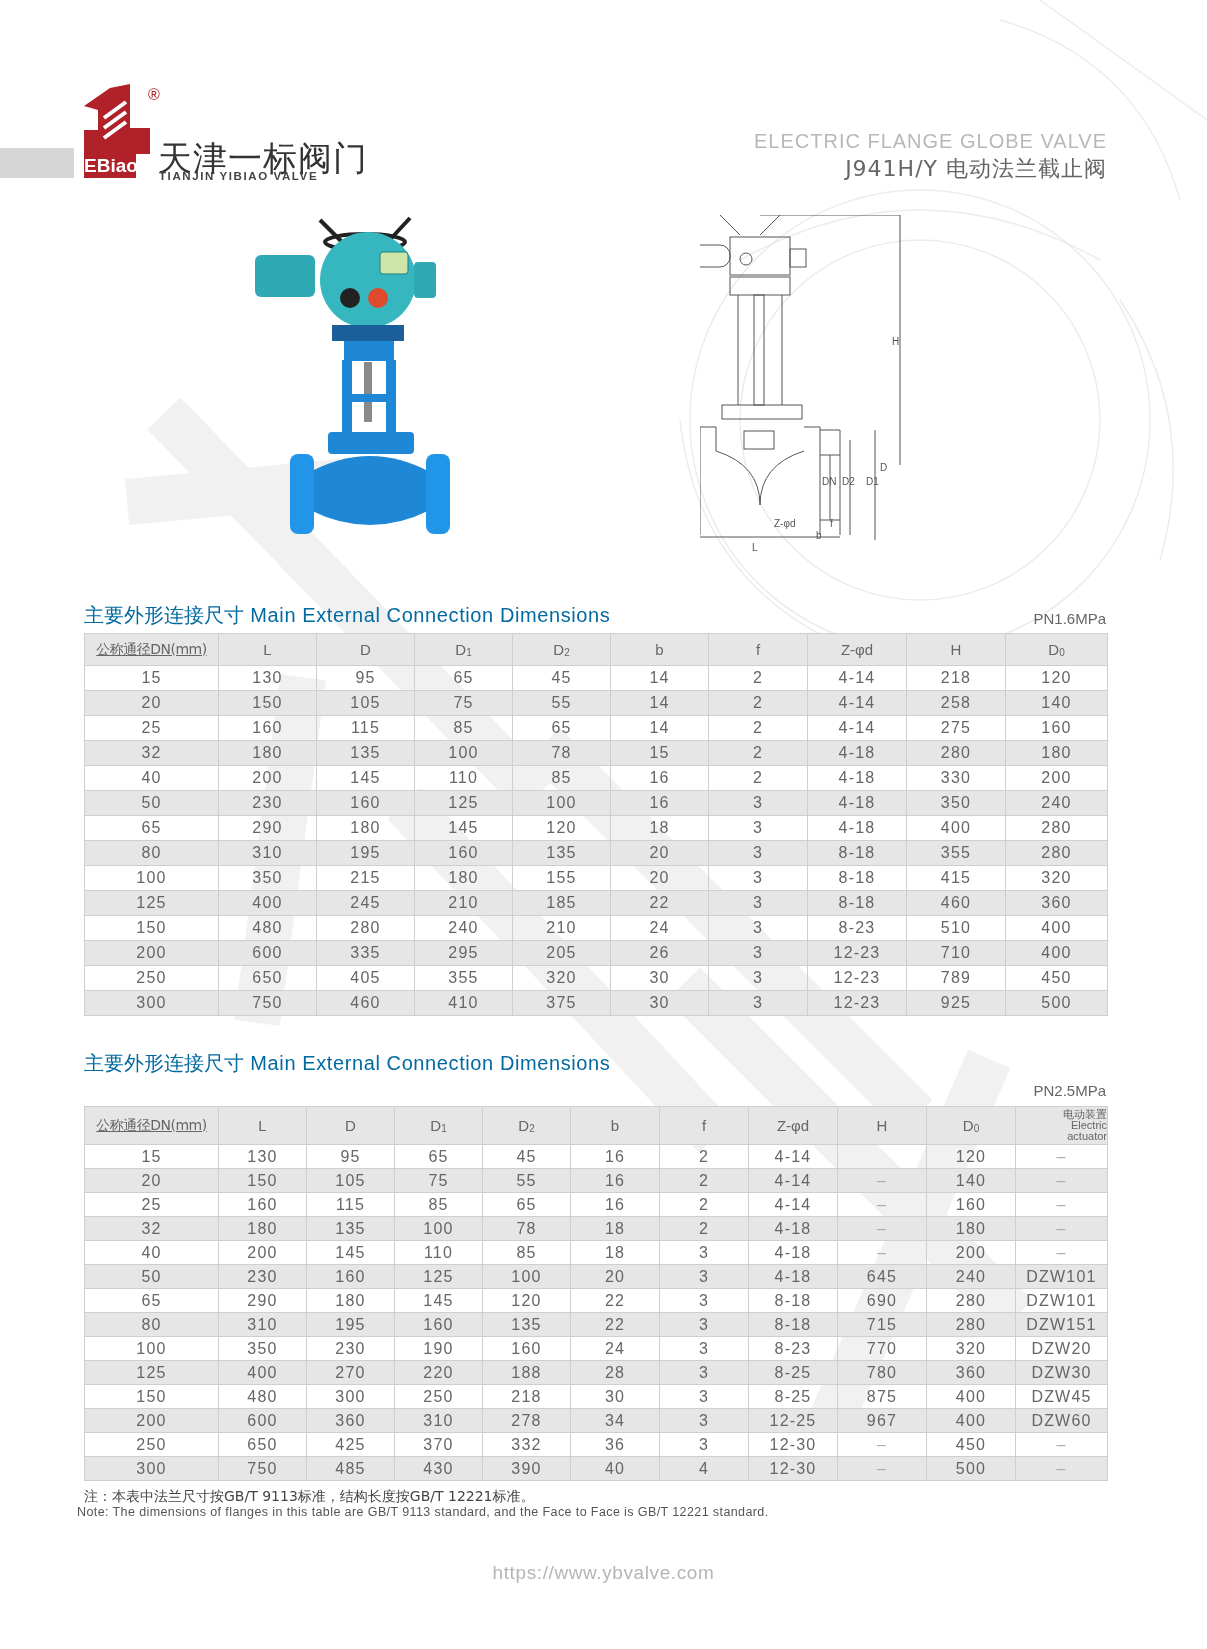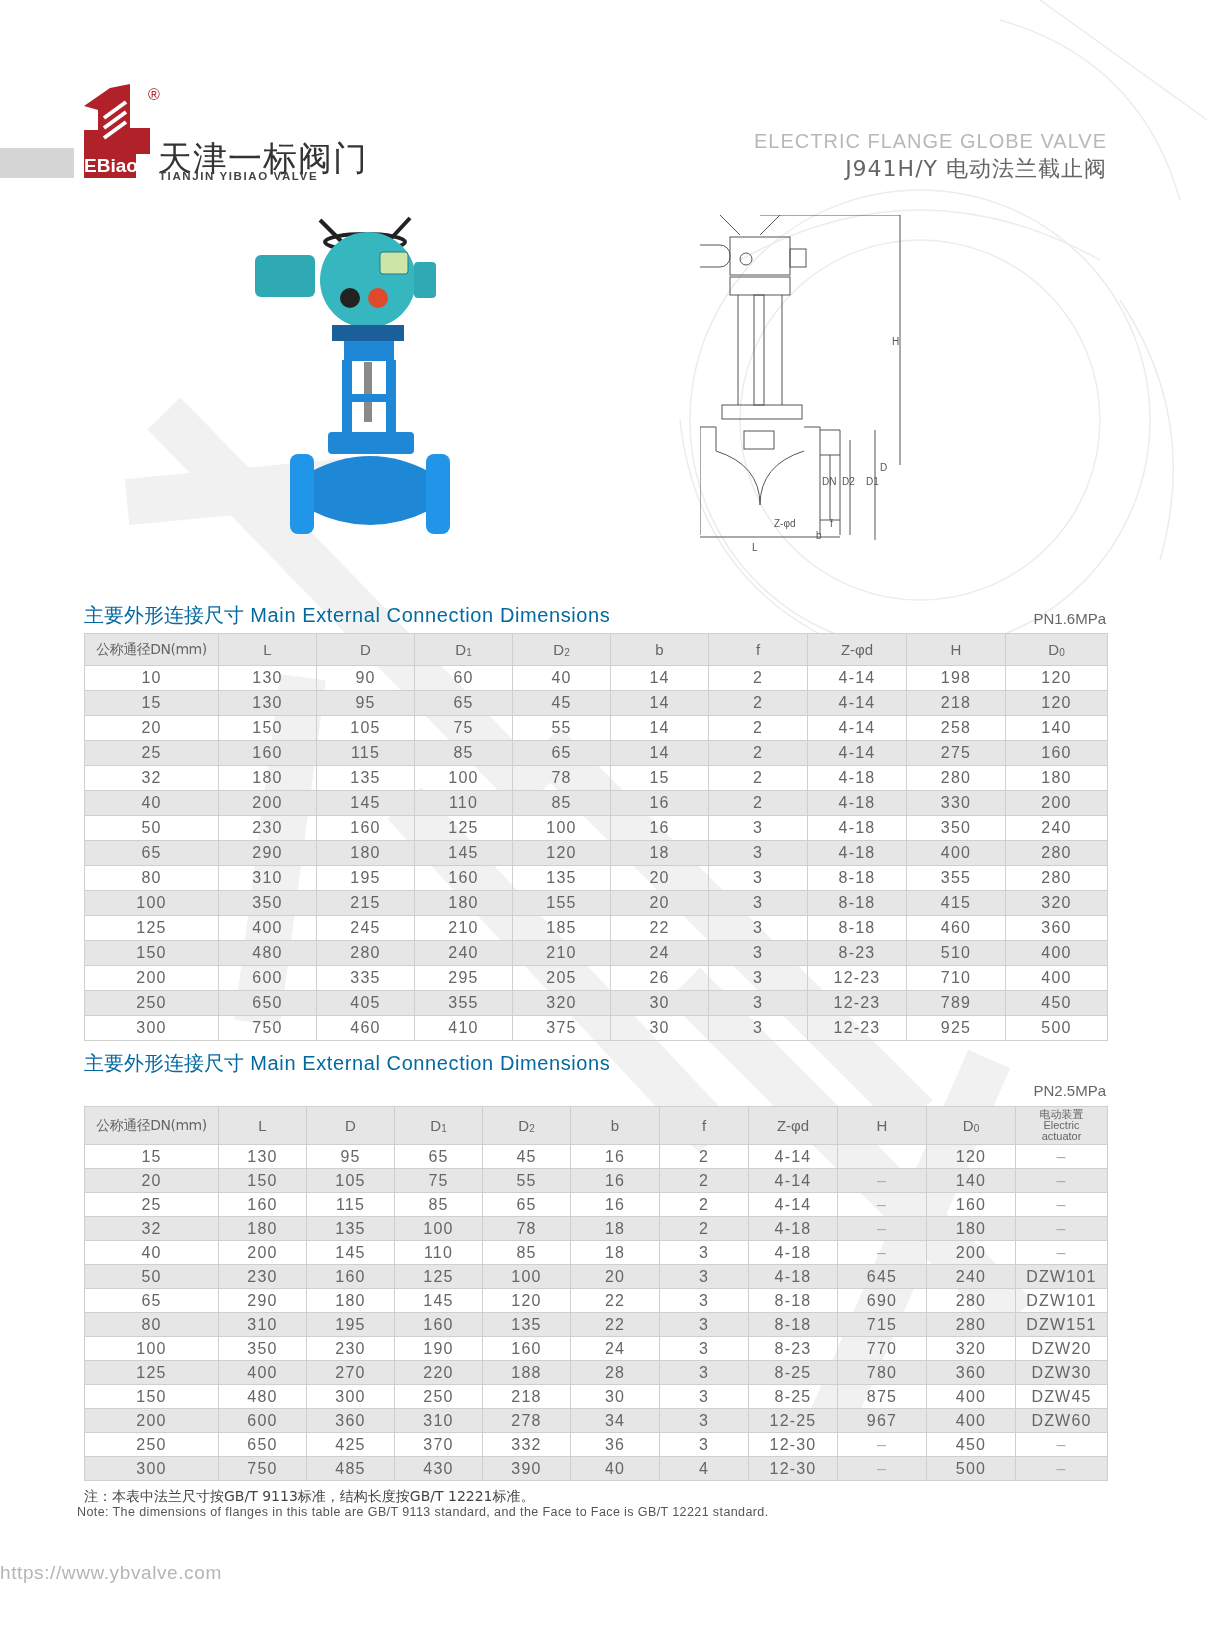--- a/index.html
+++ b/index.html
@@ -22,34 +22,34 @@
   .product-photo { position: absolute; left: 250px; top: 210px; width: 210px; height: 355px; }
   .drawing { position: absolute; left: 700px; top: 215px; width: 260px; height: 360px; }
 
   .section-title { position: absolute; left: 84px; font-size: 20px; color: #0369a1; font-family: "DejaVu Sans", sans-serif; }
   .section-title .en { font-family: "Liberation Sans", sans-serif; letter-spacing: 0.6px; }
   .pn-label { position: absolute; right: 101px; font-size: 15px; color: #666; text-align: center; }
 
   table.dim { position: absolute; left: 84px; width: 1023px; border-collapse: collapse; table-layout: fixed; }
   table.dim th, table.dim td { border: 1px solid #cfcfcf; text-align: center; color: #666; font-weight: normal; white-space: nowrap; }
   table.dim th { background: #e6e6e6; font-size: 15px; height: 32px; }
-  table.dim th.dn { font-size: 14px; color: #666; font-family: "DejaVu Sans", sans-serif; letter-spacing: -0.5px; }
+  table.dim th.dn { font-size: 14px; color: #666; font-family: "DejaVu Sans", sans-serif; letter-spacing: -0.5px; text-decoration: underline; }
   table.dim td { font-size: 16px; letter-spacing: 1.2px; }
   table.dim tbody tr:nth-child(even) td { background: #e6e6e6; }
   table.dim td.dash { color: #aaa; }
   table#t1 tbody td { height: 25px; }
   table#t2 tbody td { height: 24px; }
   table#t2 th { height: 38px; }
-  table#t2 th.act { line-height: 11px; font-size: 11px; }
+  table#t2 th.act { line-height: 11px; font-size: 11px; text-align: right; }
   table#t2 th.act span { display: block; }
   sub.s { font-size: 10px; vertical-align: -1px; }
 
   .note-cn { position: absolute; left: 84px; top: 1488px; font-size: 14px; color: #444; font-family: "DejaVu Sans", sans-serif; }
   .note-en { position: absolute; left: 77px; top: 1505px; font-size: 12.5px; color: #555; letter-spacing: 0.4px; }
-  .footer-url { position: absolute; left: 0; width: 1207px; top: 1562px; font-size: 19px; color: #b5b5b5; letter-spacing: 0.6px; }
+  .footer-url { position: absolute; left: 0; width: 1207px; top: 1562px; text-align: center; font-size: 19px; color: #b5b5b5; letter-spacing: 0.6px; }
 </style>
 </head>
 <body>
 
 <svg class="bg-sketch" viewBox="0 0 587 700">
   <g fill="none" stroke="#ececec" stroke-width="1.5">
     <circle cx="300" cy="420" r="230"></circle>
     <circle cx="300" cy="420" r="180"></circle>
     <path d="M120 260 Q300 160 480 260"></path>
     <path d="M380 20 Q520 60 560 200"></path>
@@ -176,32 +176,20 @@
       <th>D<sub class="s">2</sub></th>
       <th>b</th>
       <th>f</th>
       <th>Z-φd</th>
       <th>H</th>
       <th>D<sub class="s">0</sub></th>
     </tr>
   </thead>
   <tbody id="t1-body">
       <tr>
-        <td>10</td>
-        <td>130</td>
-        <td>90</td>
-        <td>60</td>
-        <td>40</td>
-        <td>14</td>
-        <td>2</td>
-        <td>4-14</td>
-        <td>198</td>
-        <td>120</td>
-      </tr>
-      <tr>
         <td>15</td>
         <td>130</td>
         <td>95</td>
         <td>65</td>
         <td>45</td>
         <td>14</td>
         <td>2</td>
         <td>4-14</td>
         <td>218</td>
         <td>120</td>

